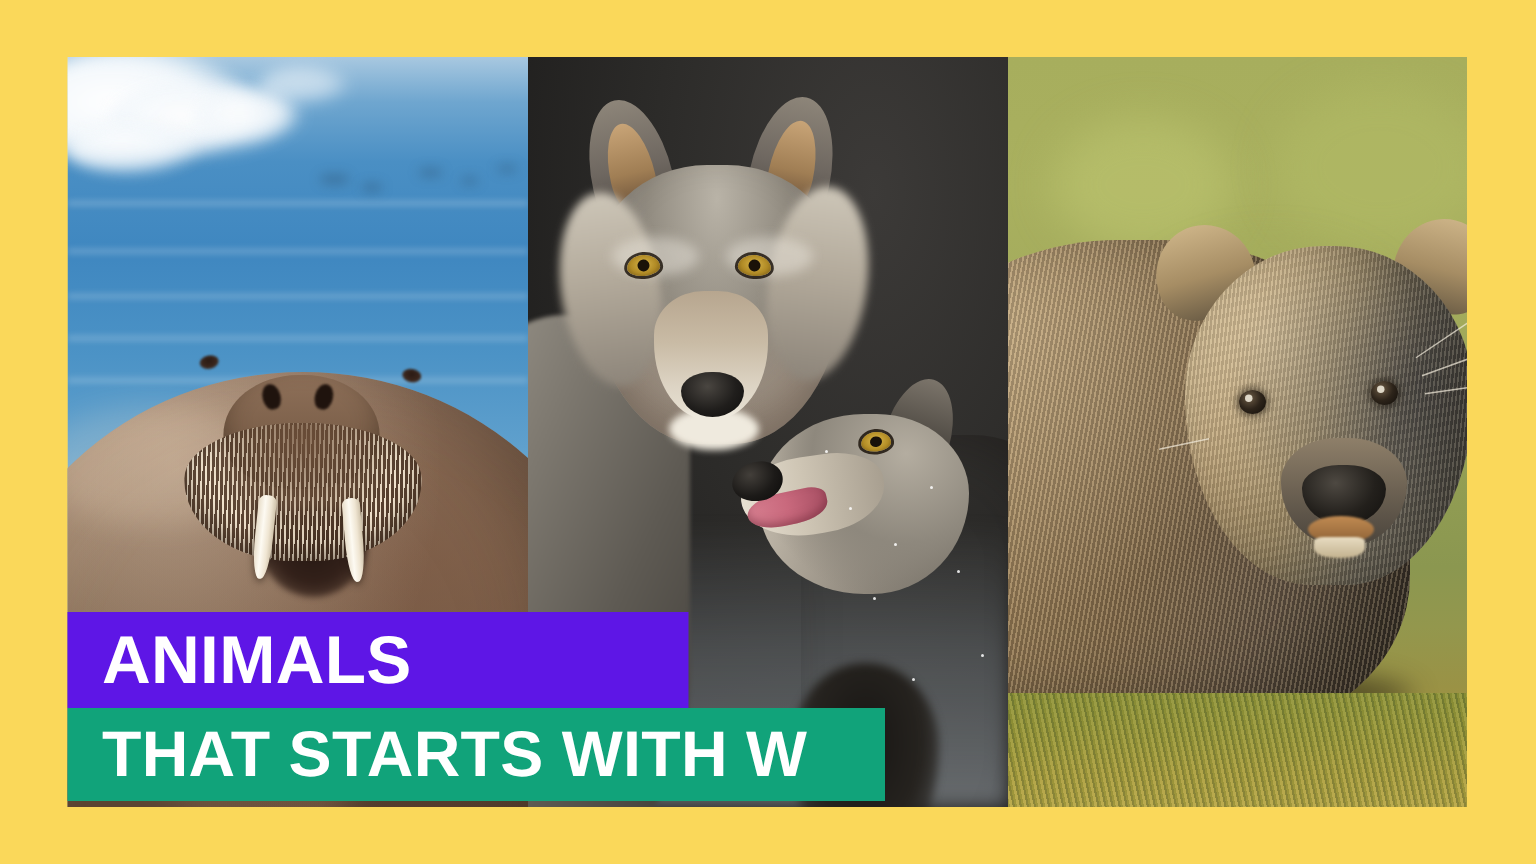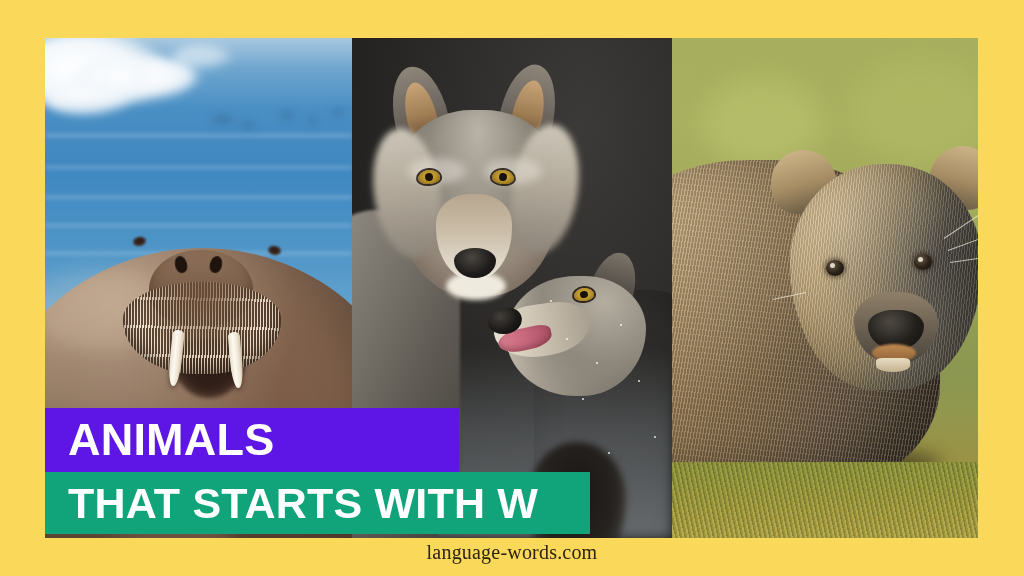--- a/index.html
+++ b/index.html
@@ -743,15 +743,14 @@
   </div>
 
   <div class="banner banner-green">
     <span>THAT STARTS WITH W</span>
   </div>
 
   <div class="banner banner-purple">
     <span>ANIMALS</span>
   </div>
 
-  <div class="site-url">language-words.com</div>
 
 </div>
 
 </body></html>

